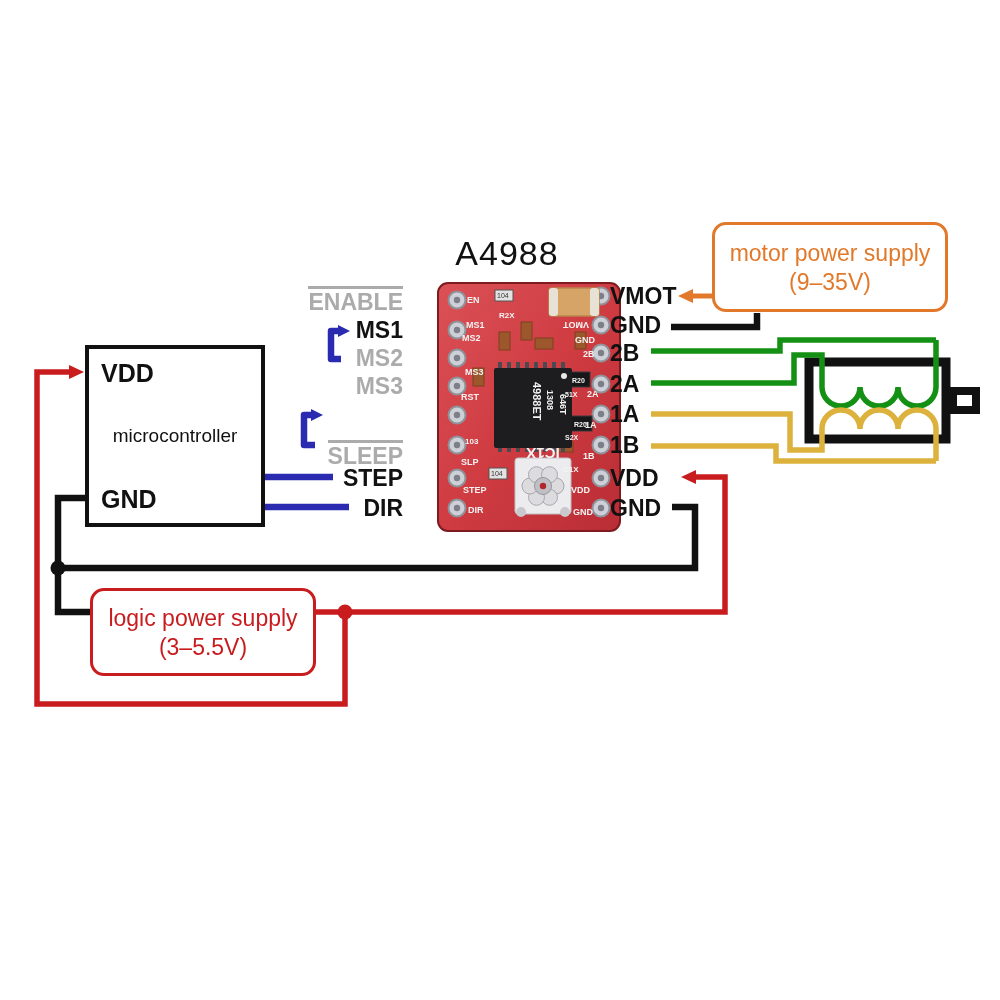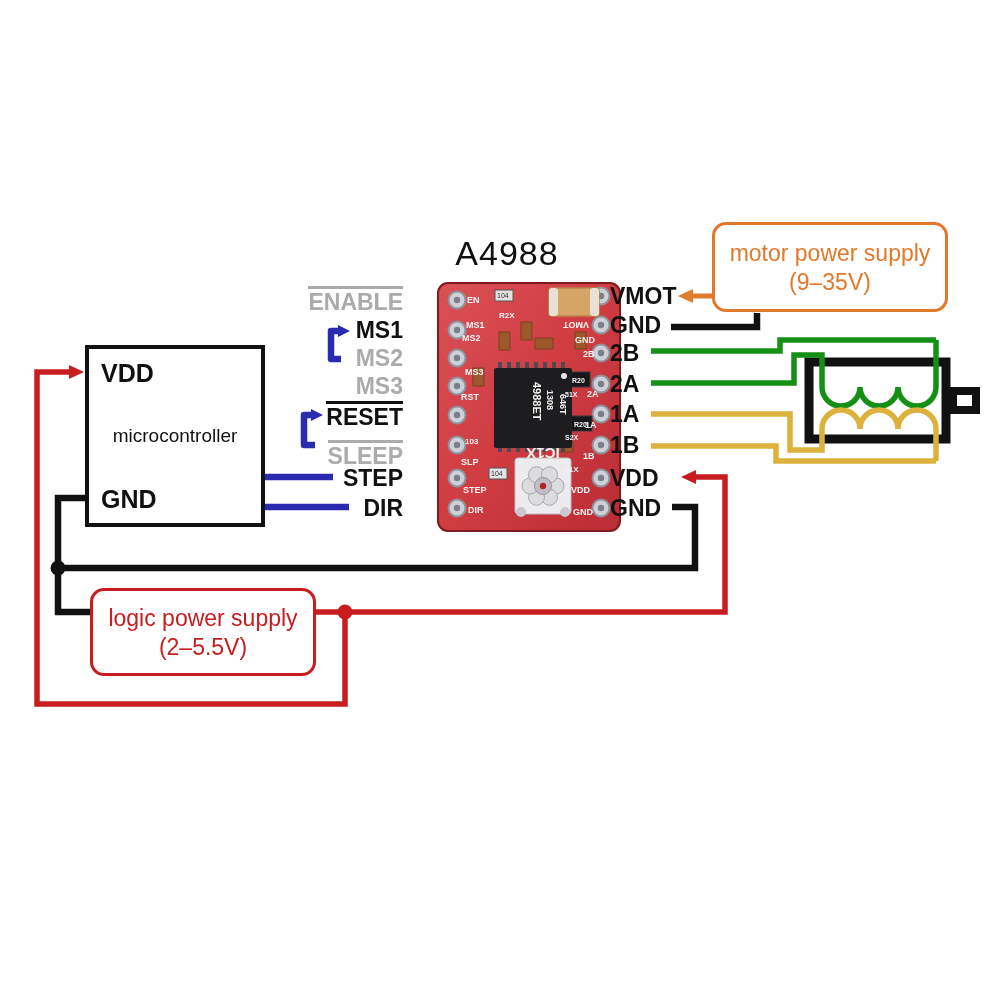--- a/index.html
+++ b/index.html
@@ -82,21 +82,20 @@
       <polygon points="323,415 311,409 311,421"></polygon>
     </g>
   </svg>
 
   <div class="title">A4988</div>
 
   <div class="lpin muted" style="top:286px"><span class="ovl">ENABLE</span></div>
   <div class="lpin" style="top:316px"><span>MS1</span></div>
   <div class="lpin muted" style="top:344px"><span>MS2</span></div>
   <div class="lpin muted" style="top:372px"><span>MS3</span></div>
-  <div class="lpin" style="top:401px"><span class="ovl">RESET</span></div>
   <div class="lpin muted" style="top:440px"><span class="ovl">SLEEP</span></div>
   <div class="lpin" style="top:464px"><span>STEP</span></div>
   <div class="lpin" style="top:494px"><span>DIR</span></div>
 
   <div class="rpin" style="top:282px"><span>VMOT</span></div>
   <div class="rpin" style="top:311px"><span>GND</span></div>
   <div class="rpin" style="top:339px"><span>2B</span></div>
   <div class="rpin" style="top:370px"><span>2A</span></div>
   <div class="rpin" style="top:400px"><span>1A</span></div>
   <div class="rpin" style="top:431px"><span>1B</span></div>
@@ -109,21 +108,21 @@
     <div class="gnd">GND</div>
   </div>
 
   <div class="box psu motor-psu">
     <div>motor power supply</div>
     <div>(9–35V)</div>
   </div>
 
   <div class="box psu logic-psu">
     <div>logic power supply</div>
-    <div>(2–5.5V)</div>
+    <div>(3–5.5V)</div>
   </div>
 
   <div class="pcb-wrap">
     <svg width="184" height="250" viewBox="0 0 184 250">
       <defs>
         <linearGradient id="brd" x1="0" y1="0" x2="1" y2="1">
           <stop offset="0" stop-color="#da5156"></stop>
           <stop offset="0.5" stop-color="#cf3c42"></stop>
           <stop offset="1" stop-color="#b92d34"></stop>
         </linearGradient>

